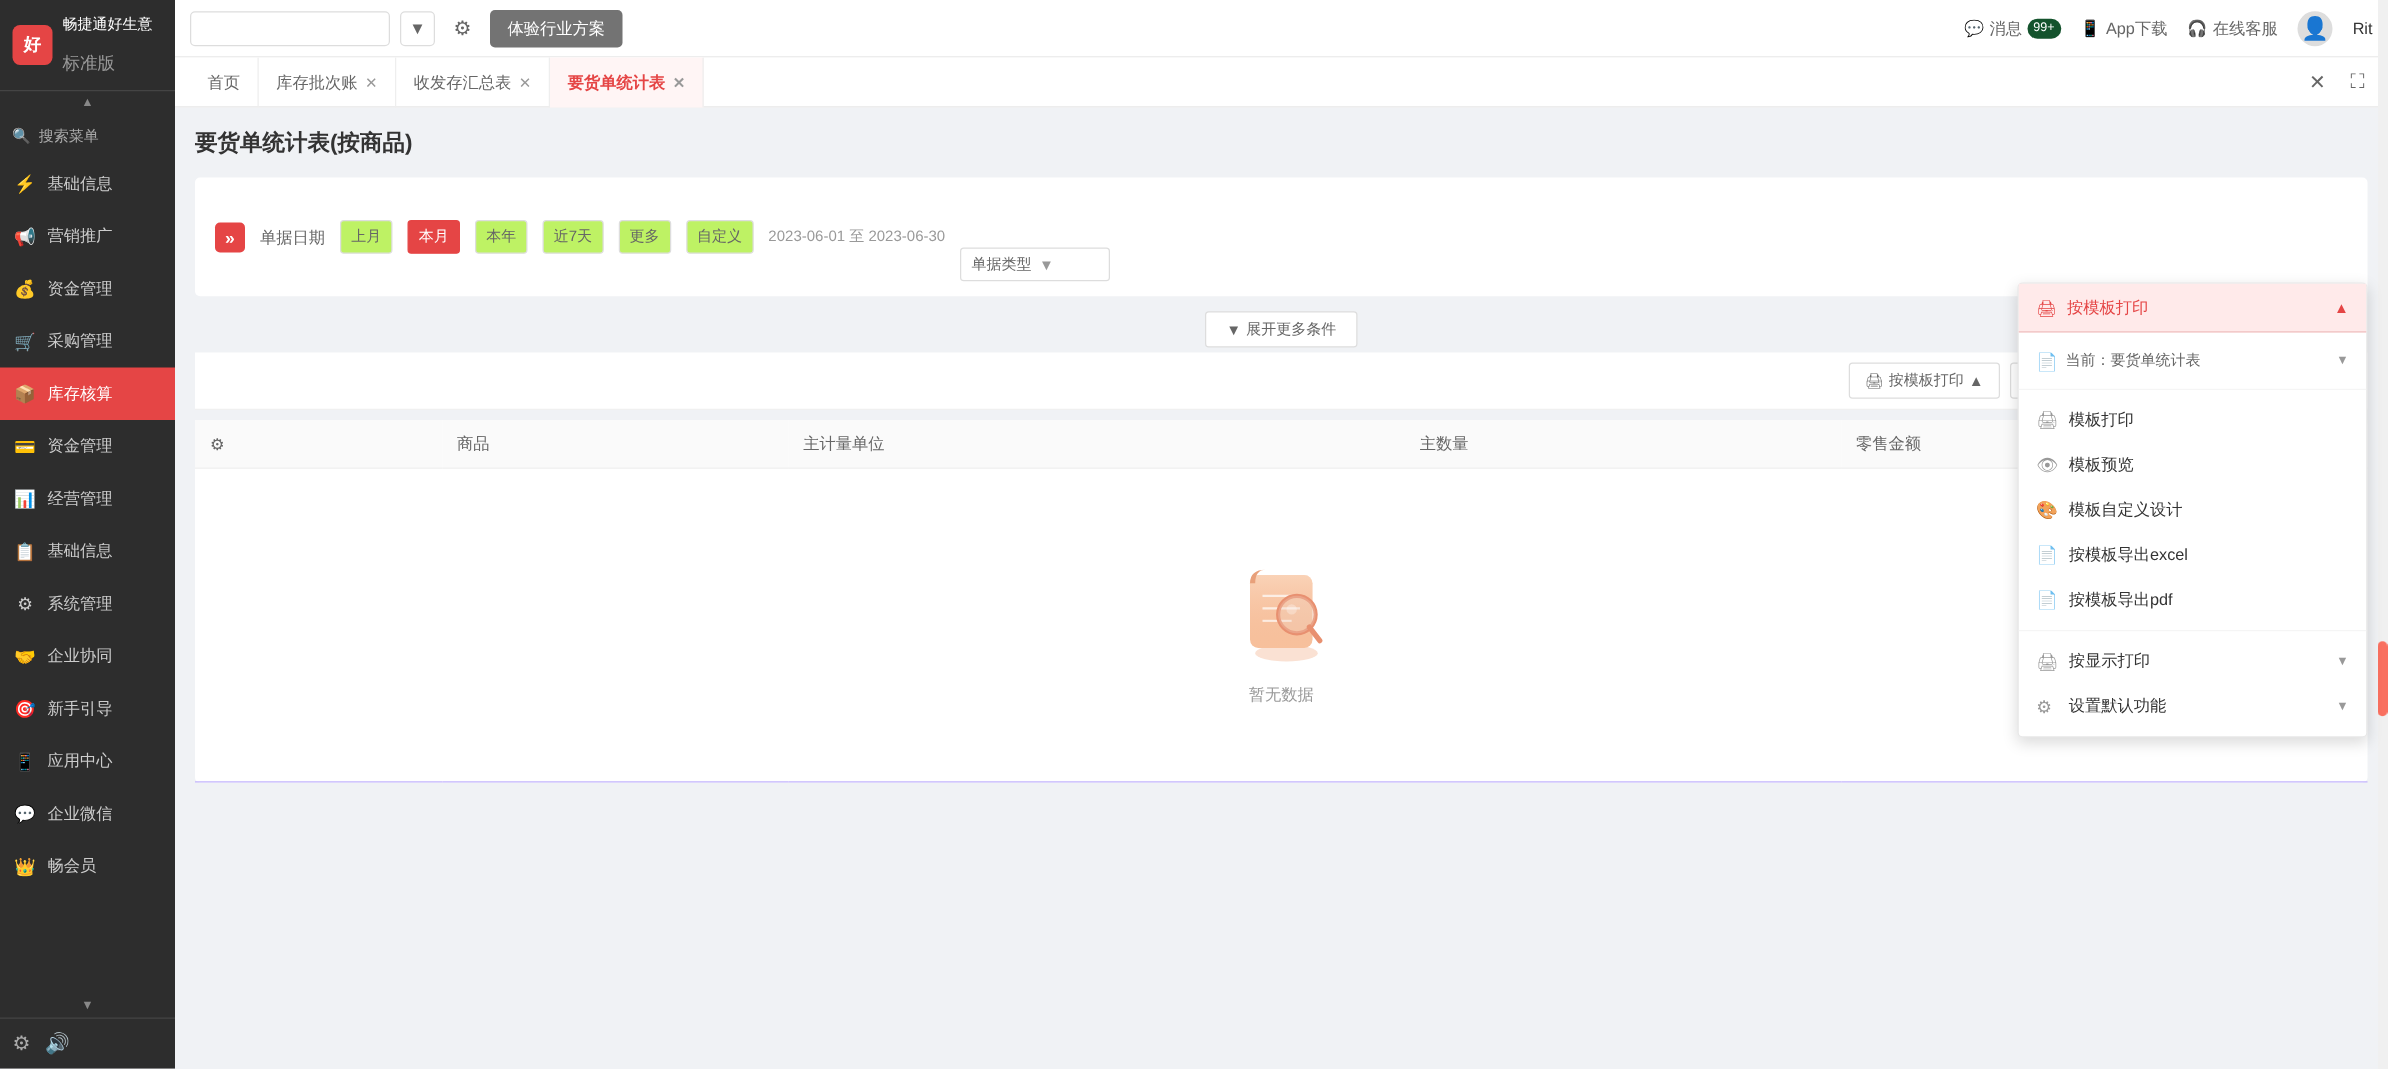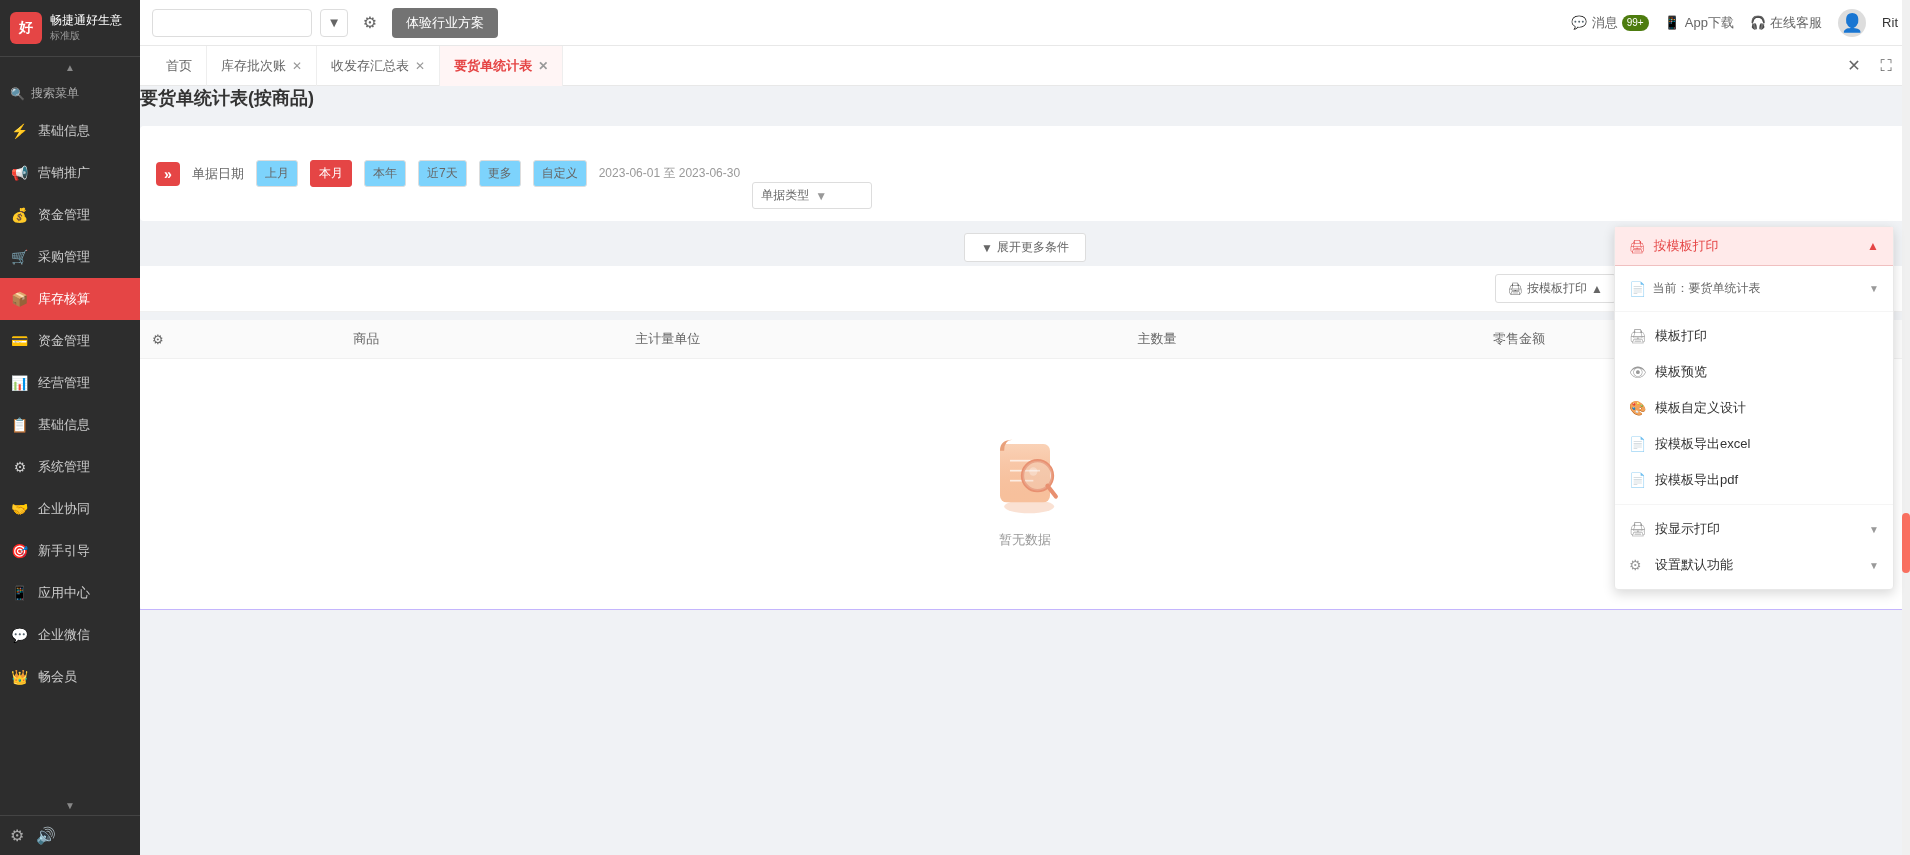--- a/index.html
+++ b/index.html
@@ -24,21 +24,21 @@
     .sidebar-logo-icon {
       width: 32px; height: 32px;
       background: #e54545;
       border-radius: 6px;
       display: flex; align-items: center; justify-content: center;
       color: white; font-weight: bold; font-size: 14px;
       margin-right: 8px;
       flex-shrink: 0;
     }
     .sidebar-logo-text { font-size: 12px; color: #fff; line-height: 1.3; }
-    .sidebar-logo-sub { font-size: 10px; color: #999; }
+    .sidebar-logo-sub { font-size: 14px; color: #999; margin-top: 14px; }
     .sidebar-search {
       padding: 8px 10px;
       display: flex; align-items: center;
       color: #aaa;
       cursor: pointer;
       font-size: 12px;
     }
     .sidebar-search-icon { margin-right: 6px; }
     .sidebar-nav { flex: 1; overflow-y: auto; }
     .sidebar-item {
@@ -115,21 +115,21 @@
     }
     .topbar-spacer { flex: 1; }
     .topbar-actions {
       display: flex; align-items: center; gap: 16px;
     }
     .topbar-action-item {
       display: flex; align-items: center; gap: 4px;
       color: #666; cursor: pointer; font-size: 13px;
     }
     .badge {
-      background: #4d7c0f; color: white;
+      background: #14532d; color: white;
       border-radius: 8px; font-size: 10px;
       padding: 0 5px; height: 16px;
       display: inline-flex; align-items: center;
       min-width: 16px; justify-content: center;
     }
     .topbar-avatar {
       width: 28px; height: 28px;
       border-radius: 50%;
       background: #ddd;
       display: flex; align-items: center; justify-content: center;
@@ -176,20 +176,21 @@
     .tab-window-btn {
       width: 24px; height: 24px;
       display: flex; align-items: center; justify-content: center;
       cursor: pointer; color: #666; font-size: 16px;
     }
 
     
     .page-content {
       flex: 1;
       overflow: auto;
+      padding: 16px;
       position: relative;
     }
 
     .page-title {
       font-size: 18px;
       font-weight: bold;
       color: #333;
       margin-bottom: 16px;
     }
 
@@ -213,21 +214,21 @@
       font-size: 14px; font-weight: bold;
     }
     .filter-label { color: #666; font-size: 13px; white-space: nowrap; }
     .date-btn {
       padding: 4px 8px;
       border: 1px solid #ddd;
       border-radius: 3px;
       cursor: pointer;
       font-size: 12px;
       color: #666;
-      background: #7dd3fc;
+      background: #bef264;
     }
     .date-btn.active {
       background: #e54545; color: #fff; border-color: #e54545;
     }
     .date-range-text { font-size: 12px; color: #999; }
     .filter-select {
       display: flex; align-items: center;
       border: 1px solid #ddd;
       border-radius: 3px;
       padding: 4px 8px;

